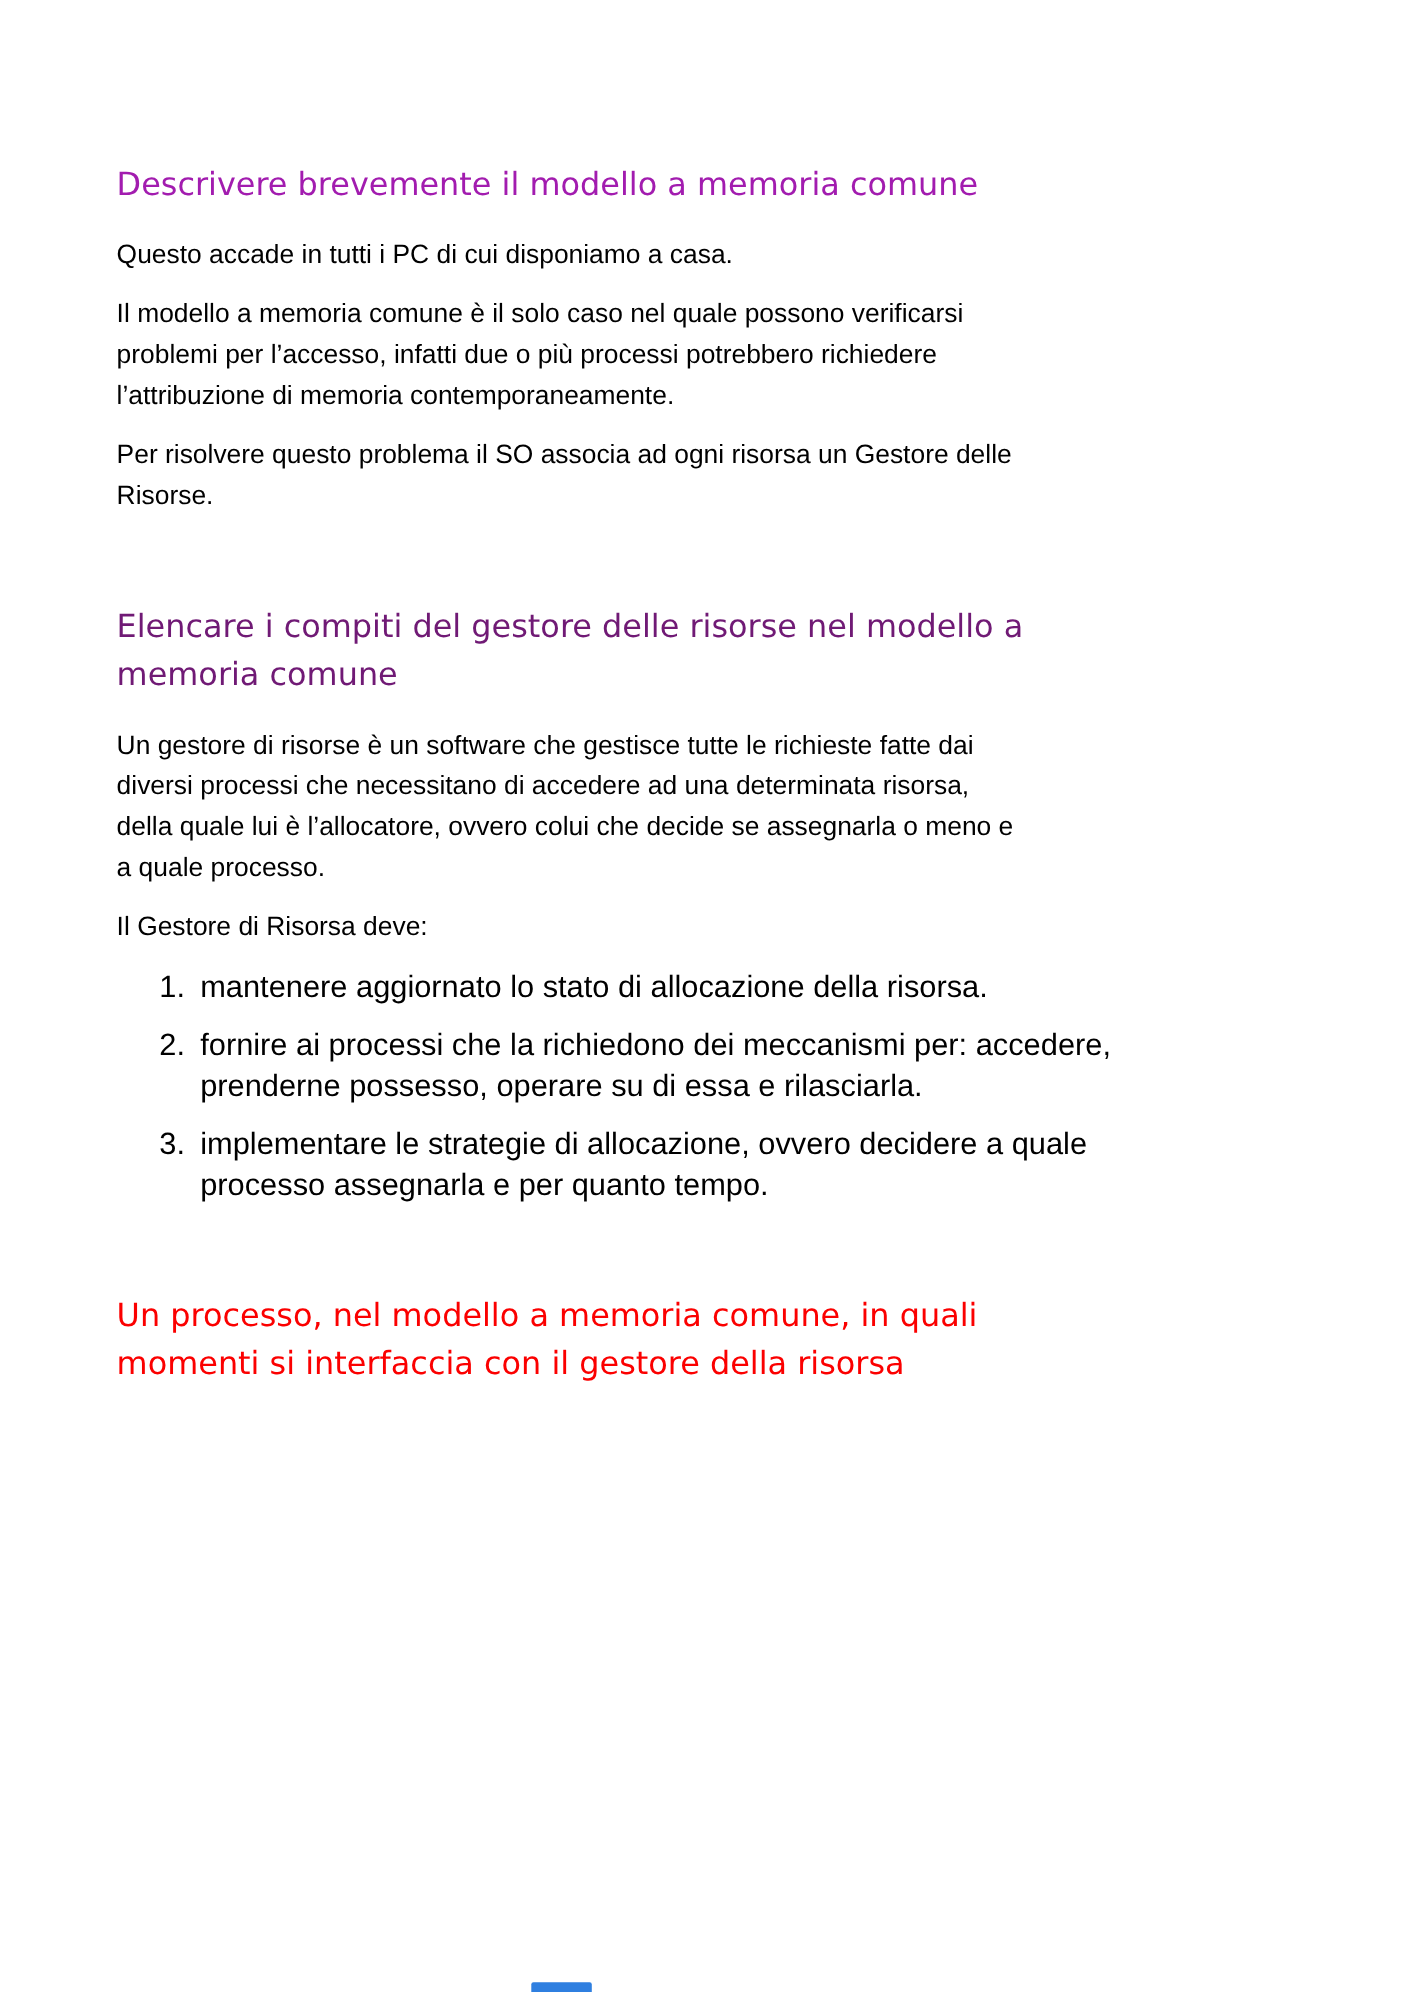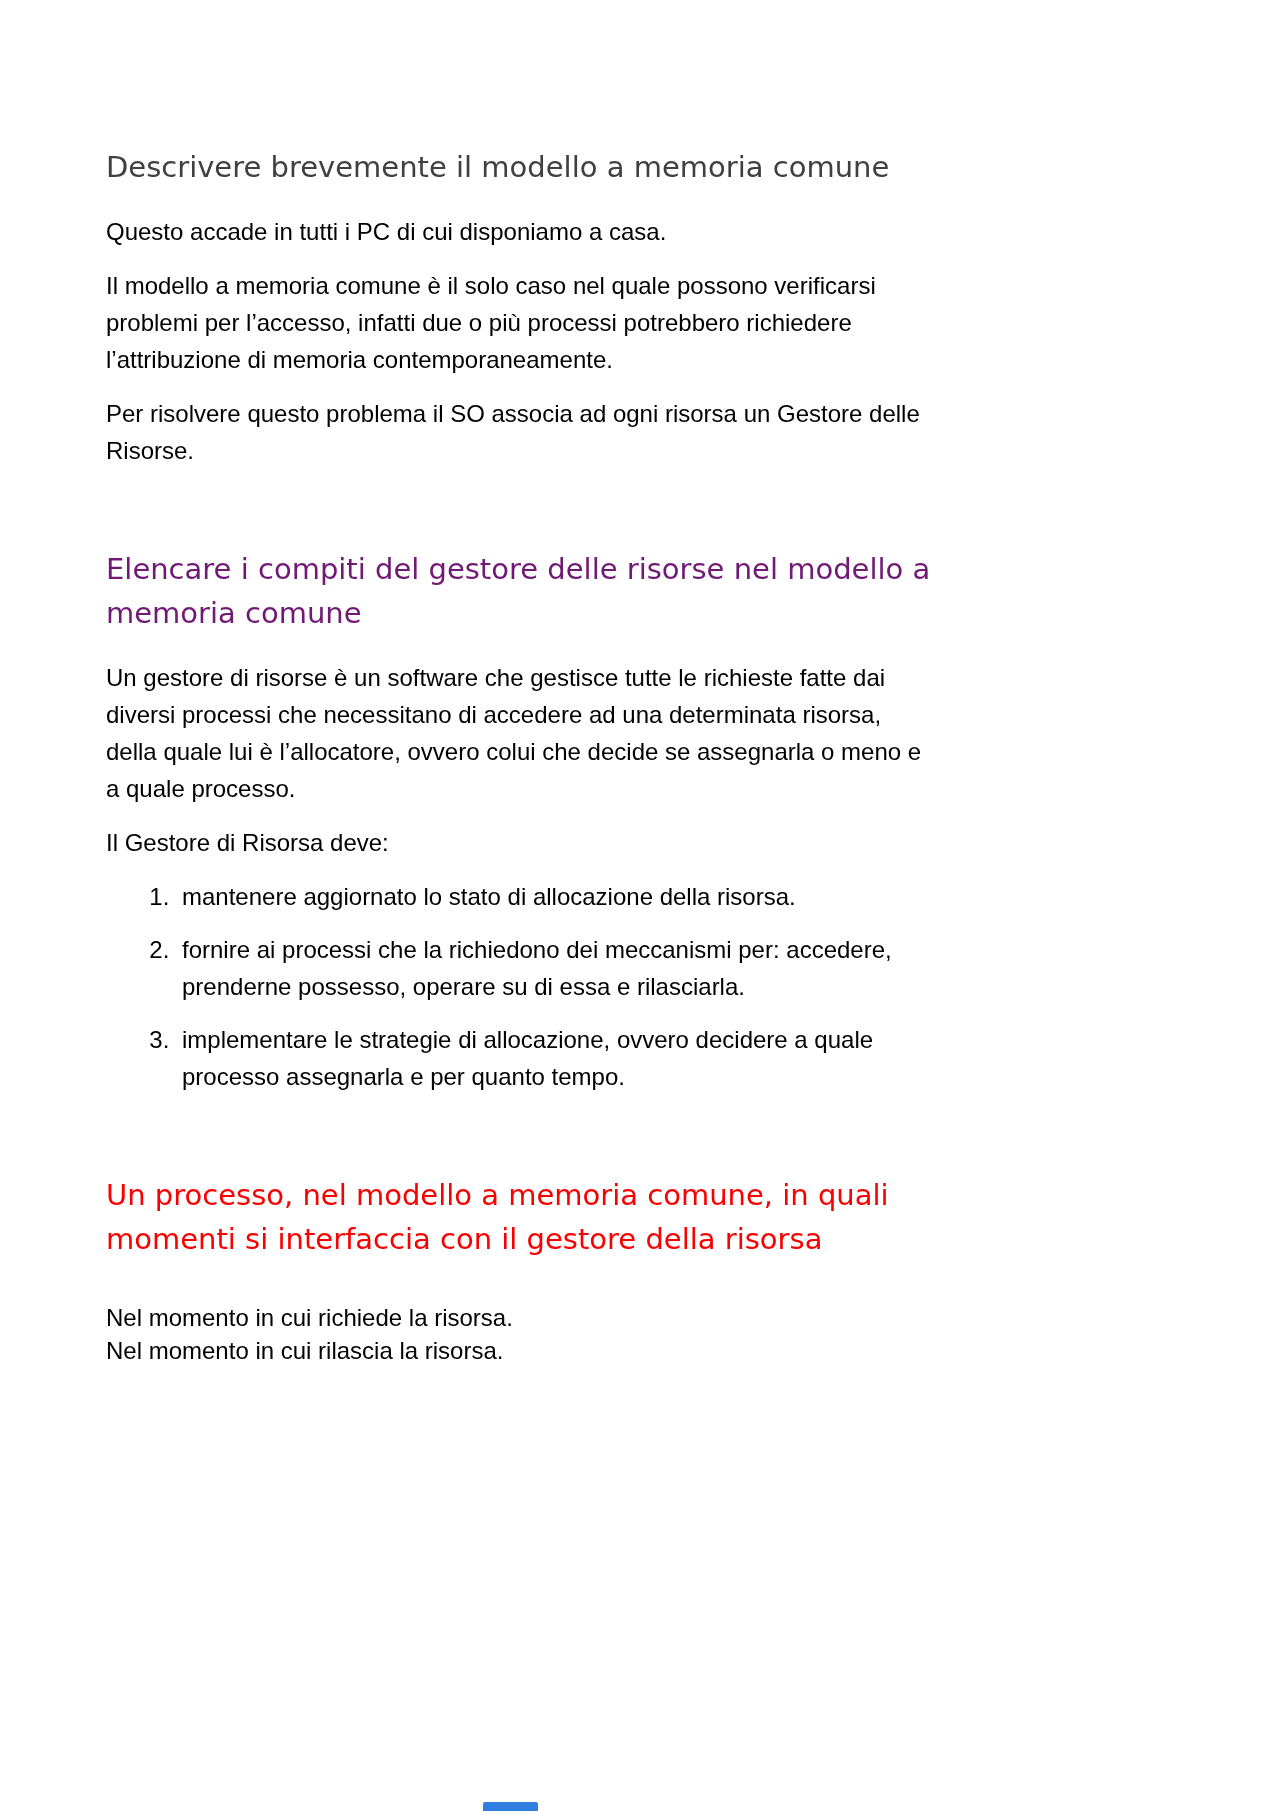--- a/index.html
+++ b/index.html
@@ -44,42 +44,42 @@
     white-space: pre-line;
   }
   .para.tight {
     line-height: 33px;
   }
   ol.tasks {
     margin: 16px 0 0 0;
     padding: 0 0 0 70px;
   }
   ol.tasks li {
-    font-size: 24px;
+    font-size: 28px;
     line-height: 37px;
     margin: 0 0 16px 0;
     padding-left: 6px;
     white-space: pre-line;
   }
   .bottom-artifact {
     position: absolute;
     left: 483px;
     top: 1802px;
     width: 55px;
     height: 9px;
     border-radius: 2px 2px 0 0;
   }
 </style>
 </head>
 <body style="background: rgb(255, 255, 255); color: rgb(0, 0, 0);">
 
 <div class="doc">
 
   <div>
-    <h1 class="heading" style="color: #404040;">Descrivere brevemente il modello a memoria comune</h1>
+    <h1 class="heading" style="color: #a21caf;">Descrivere brevemente il modello a memoria comune</h1>
     <p class="para">Questo accade in tutti i PC di cui disponiamo a casa.</p>
     <p class="para">Il modello a memoria comune è il solo caso nel quale possono verificarsi
 problemi per l’accesso, infatti due o più processi potrebbero richiedere
 l’attribuzione di memoria contemporaneamente.</p>
     <p class="para">Per risolvere questo problema il SO associa ad ogni risorsa un Gestore delle
 Risorse.</p>
   </div>
 
   <div>
     <h1 class="heading spaced-before" style="color: #701a75;">Elencare i compiti del gestore delle risorse nel modello a
@@ -94,19 +94,17 @@
       <li>fornire ai processi che la richiedono dei meccanismi per: accedere,
 prenderne possesso, operare su di essa e rilasciarla.</li>
       <li>implementare le strategie di allocazione, ovvero decidere a quale
 processo assegnarla e per quanto tempo.</li>
     </ol>
   </div>
 
   <div>
     <h1 class="heading spaced-before gap-after" style="color: rgb(251, 0, 0);">Un processo, nel modello a memoria comune, in quali
 momenti si interfaccia con il gestore della risorsa</h1>
-    <p class="para tight">Nel momento in cui richiede la risorsa.
-Nel momento in cui rilascia la risorsa.</p>
   </div>
 
 </div>
 
 <div class="bottom-artifact" style="background: rgb(47, 127, 224);"></div>
 
 </body></html>

